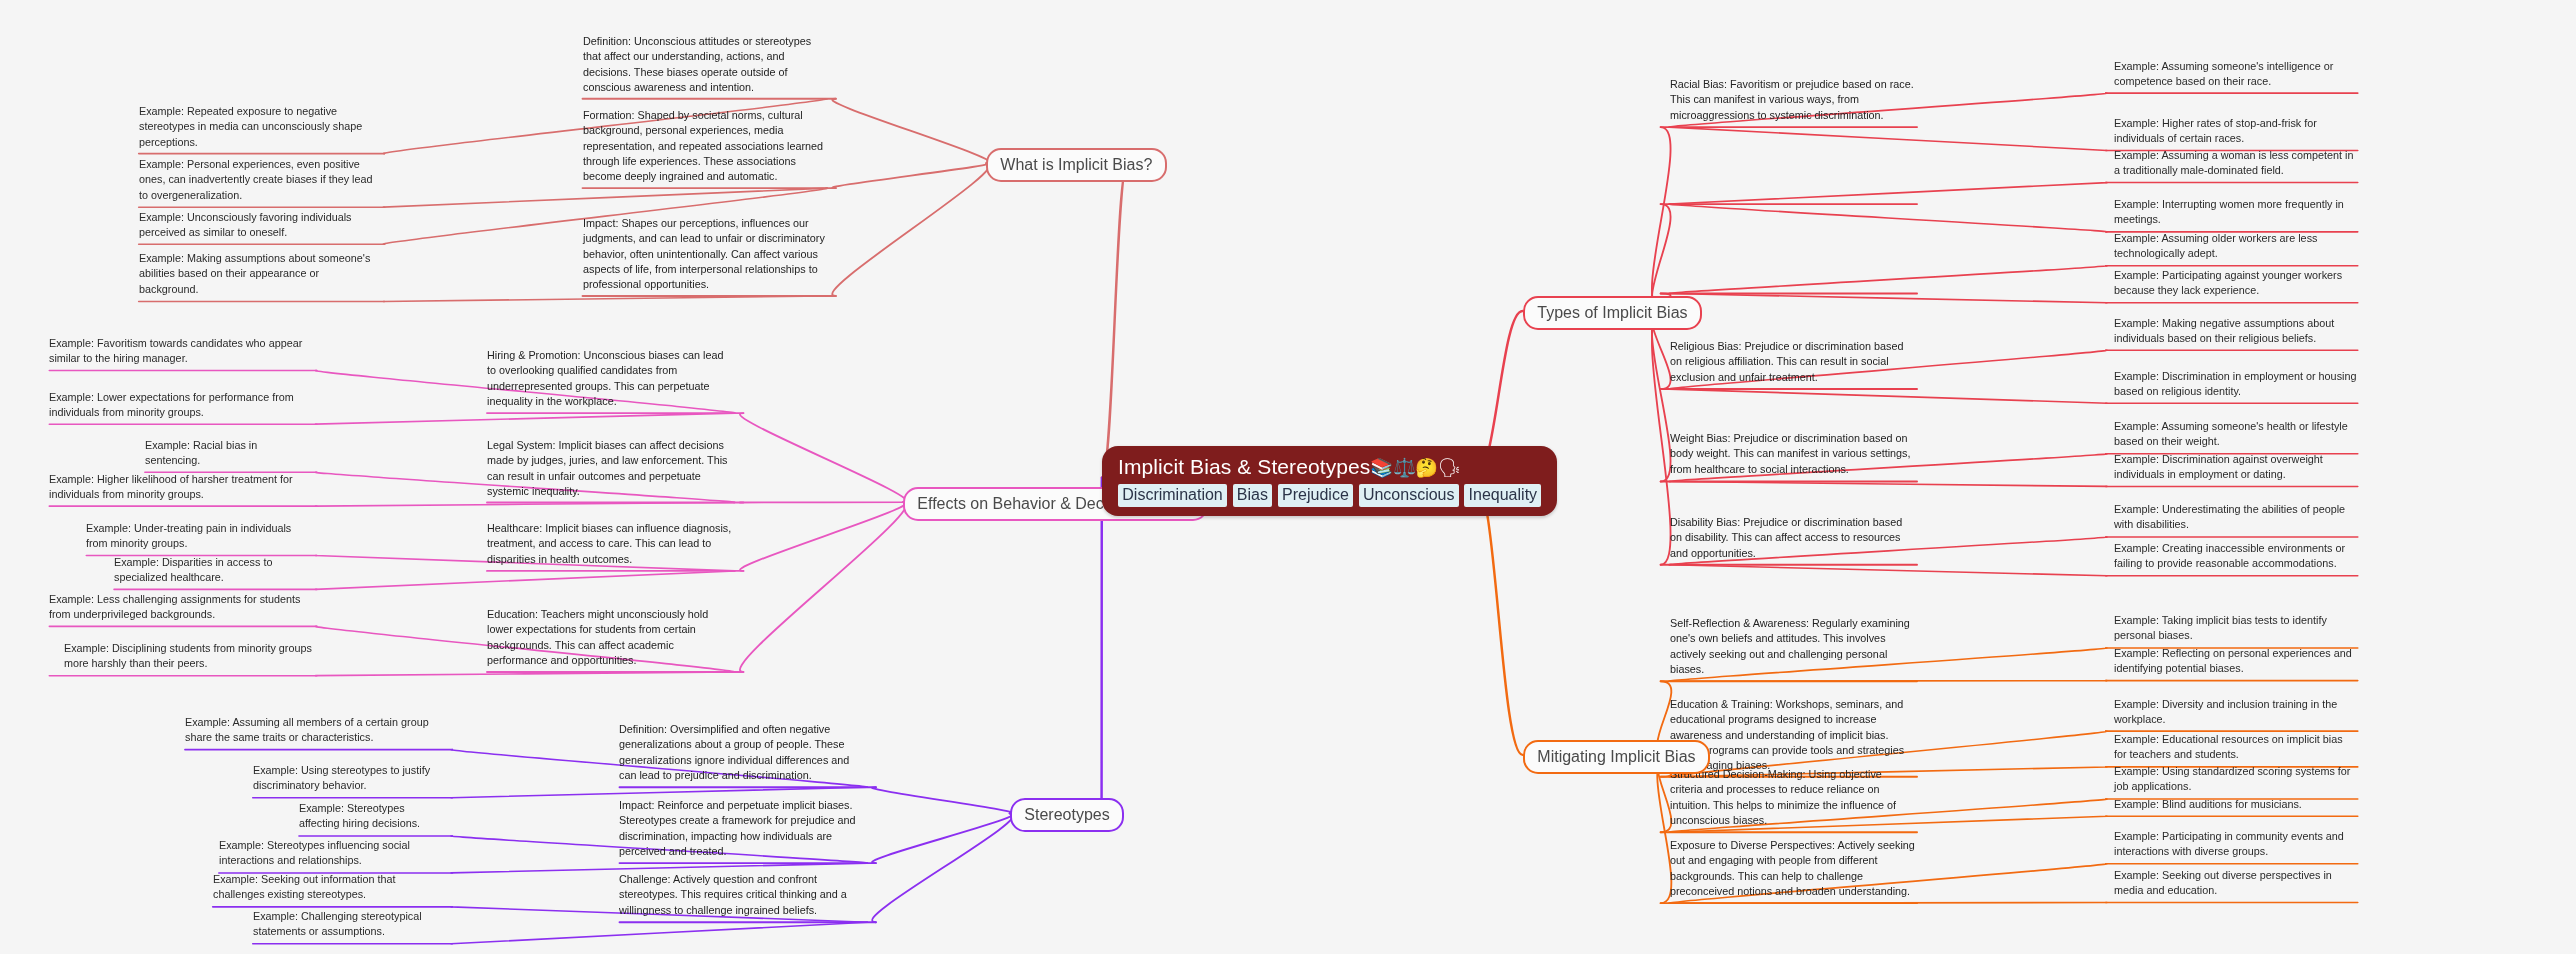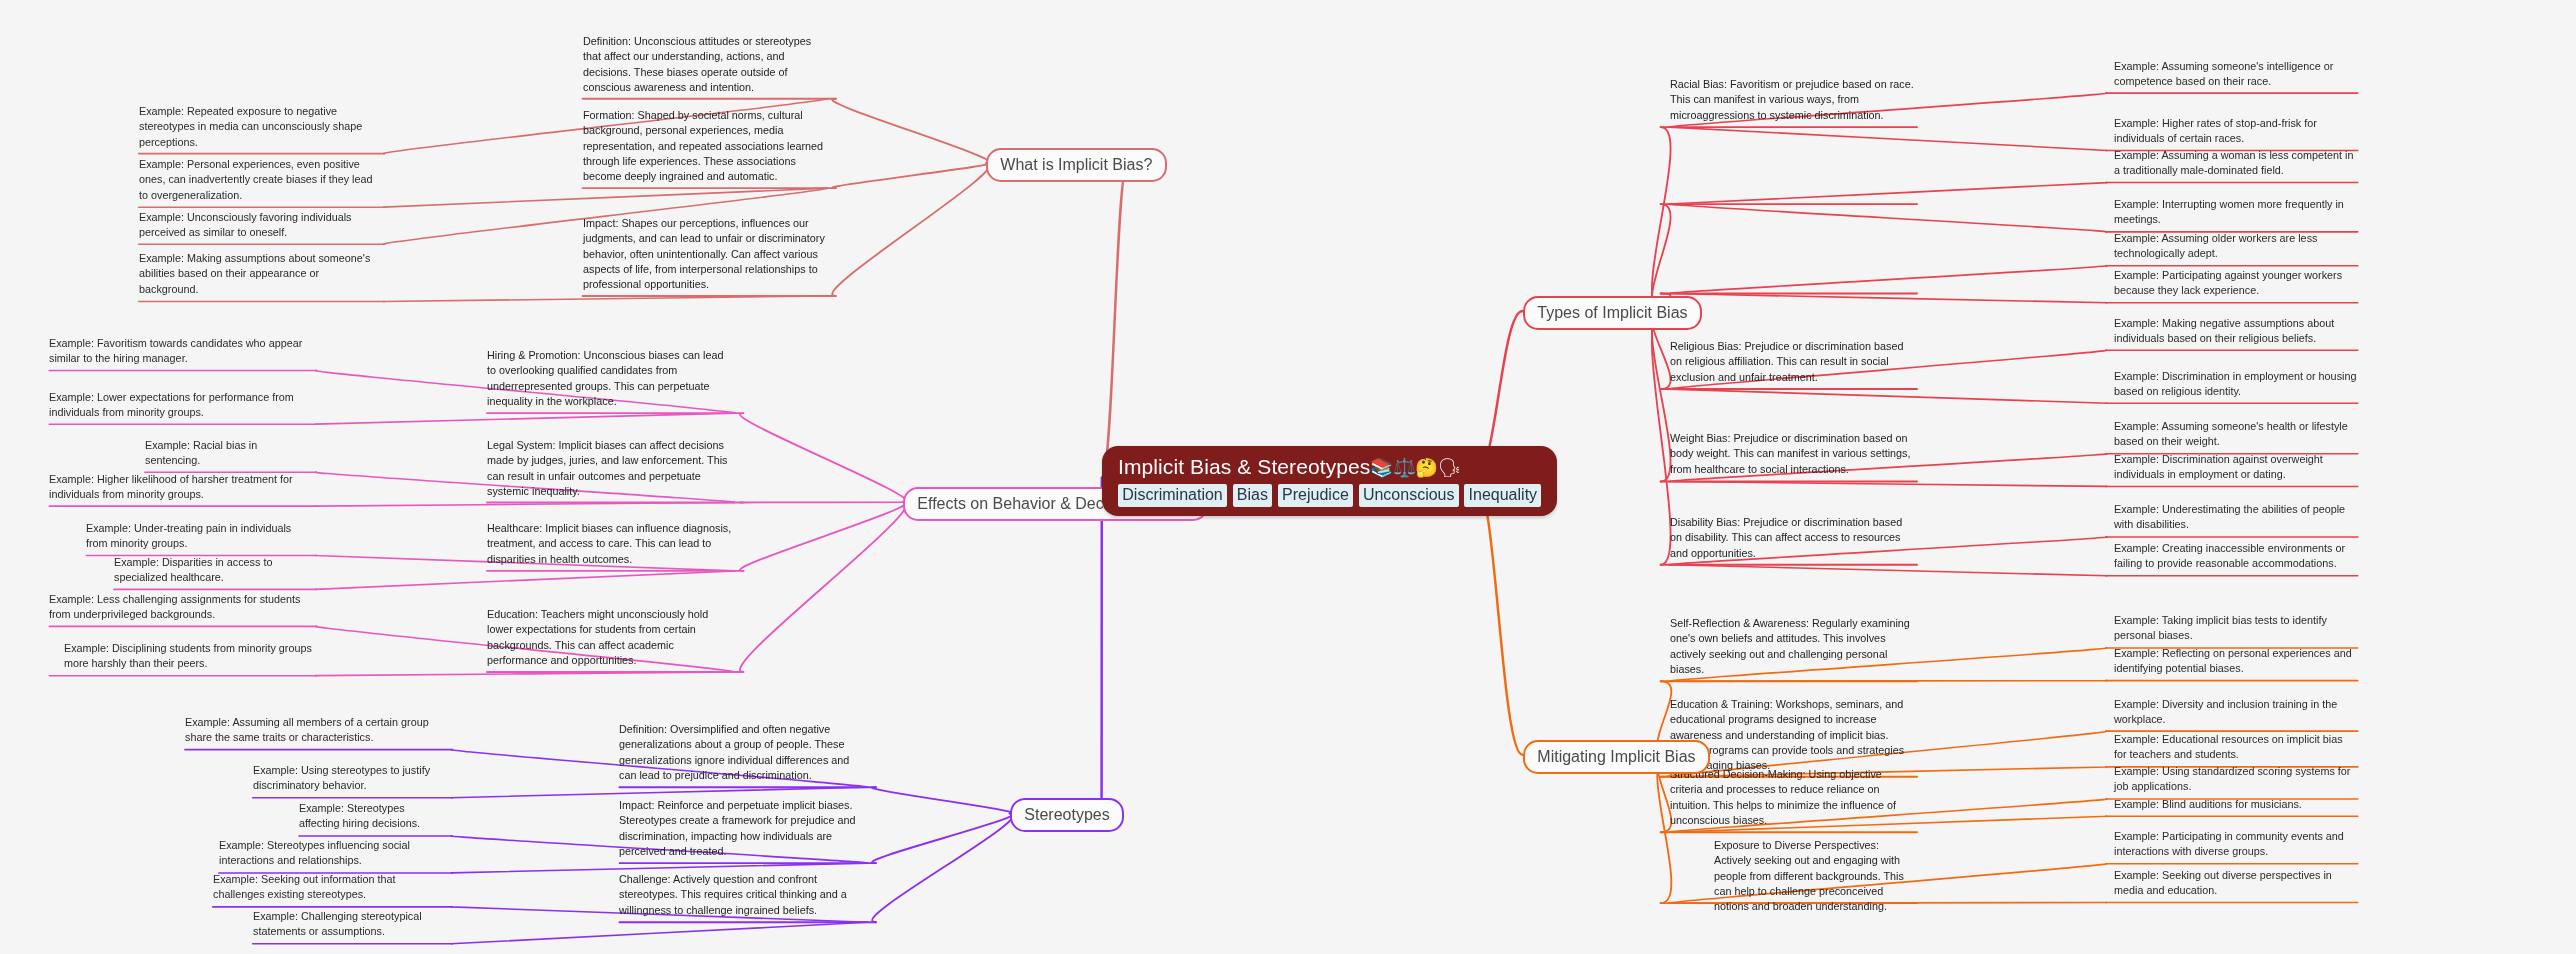--- a/index.html
+++ b/index.html
@@ -260,17 +260,17 @@
     <div class="pill" style="border-color: rgb(242, 106, 17); left: 1523px; top: 740px;"><span>Mitigating Implicit Bias</span></div>
     <div class="node l2" style="width: 247px; left: 1670px; top: 616px; border-bottom: 0px;">Self-Reflection &amp; Awareness: Regularly examining one's own beliefs and attitudes. This involves actively seeking out and challenging personal biases.</div>
     <div class="node l3" style="width: 243px; left: 2114px; top: 613px; border-bottom: 0px;">Example:  Taking implicit bias tests to identify personal biases.</div>
     <div class="node l3" style="width: 243px; left: 2114px; top: 646px; border-bottom: 0px;">Example:  Reflecting on personal experiences and identifying potential biases.</div>
     <div class="node l2" style="width: 247px; left: 1670px; top: 697px; border-bottom: 0px;">Education &amp; Training: Workshops, seminars, and educational programs designed to increase awareness and understanding of implicit bias. These programs can provide tools and strategies for managing biases.</div>
     <div class="node l3" style="width: 243px; left: 2114px; top: 697px; border-bottom: 0px;">Example:  Diversity and inclusion training in the workplace.</div>
     <div class="node l3" style="width: 243px; left: 2114px; top: 732px; border-bottom: 0px;">Example:  Educational resources on implicit bias for teachers and students.</div>
     <div class="node l2" style="width: 247px; left: 1670px; top: 767px; border-bottom: 0px;">Structured Decision-Making:  Using objective criteria and processes to reduce reliance on intuition. This helps to minimize the influence of unconscious biases.</div>
     <div class="node l3" style="width: 243px; left: 2114px; top: 764px; border-bottom: 0px;">Example:  Using standardized scoring systems for job applications.</div>
     <div class="node l3" style="width: 243px; left: 2114px; top: 797px; border-bottom: 0px;">Example:  Blind auditions for musicians.</div>
-    <div class="node l2" style="width: 247px; left: 1670px; top: 838px; border-bottom: 0px; padding-left: 44px;">Exposure to Diverse Perspectives:  Actively seeking out and engaging with people from different backgrounds. This can help to challenge preconceived notions and broaden understanding.</div>
+    <div class="node l2" style="width: 247px; left: 1670px; top: 838px; border-bottom: 0px;">Exposure to Diverse Perspectives:  Actively seeking out and engaging with people from different backgrounds. This can help to challenge preconceived notions and broaden understanding.</div>
     <div class="node l3" style="width: 243px; left: 2114px; top: 829px; border-bottom: 0px;">Example: Participating in community events and interactions with diverse groups.</div>
     <div class="node l3" style="width: 243px; left: 2114px; top: 868px; border-bottom: 0px;">Example:  Seeking out diverse perspectives in media and education.</div>
   </div>
 
 
 </body></html>

